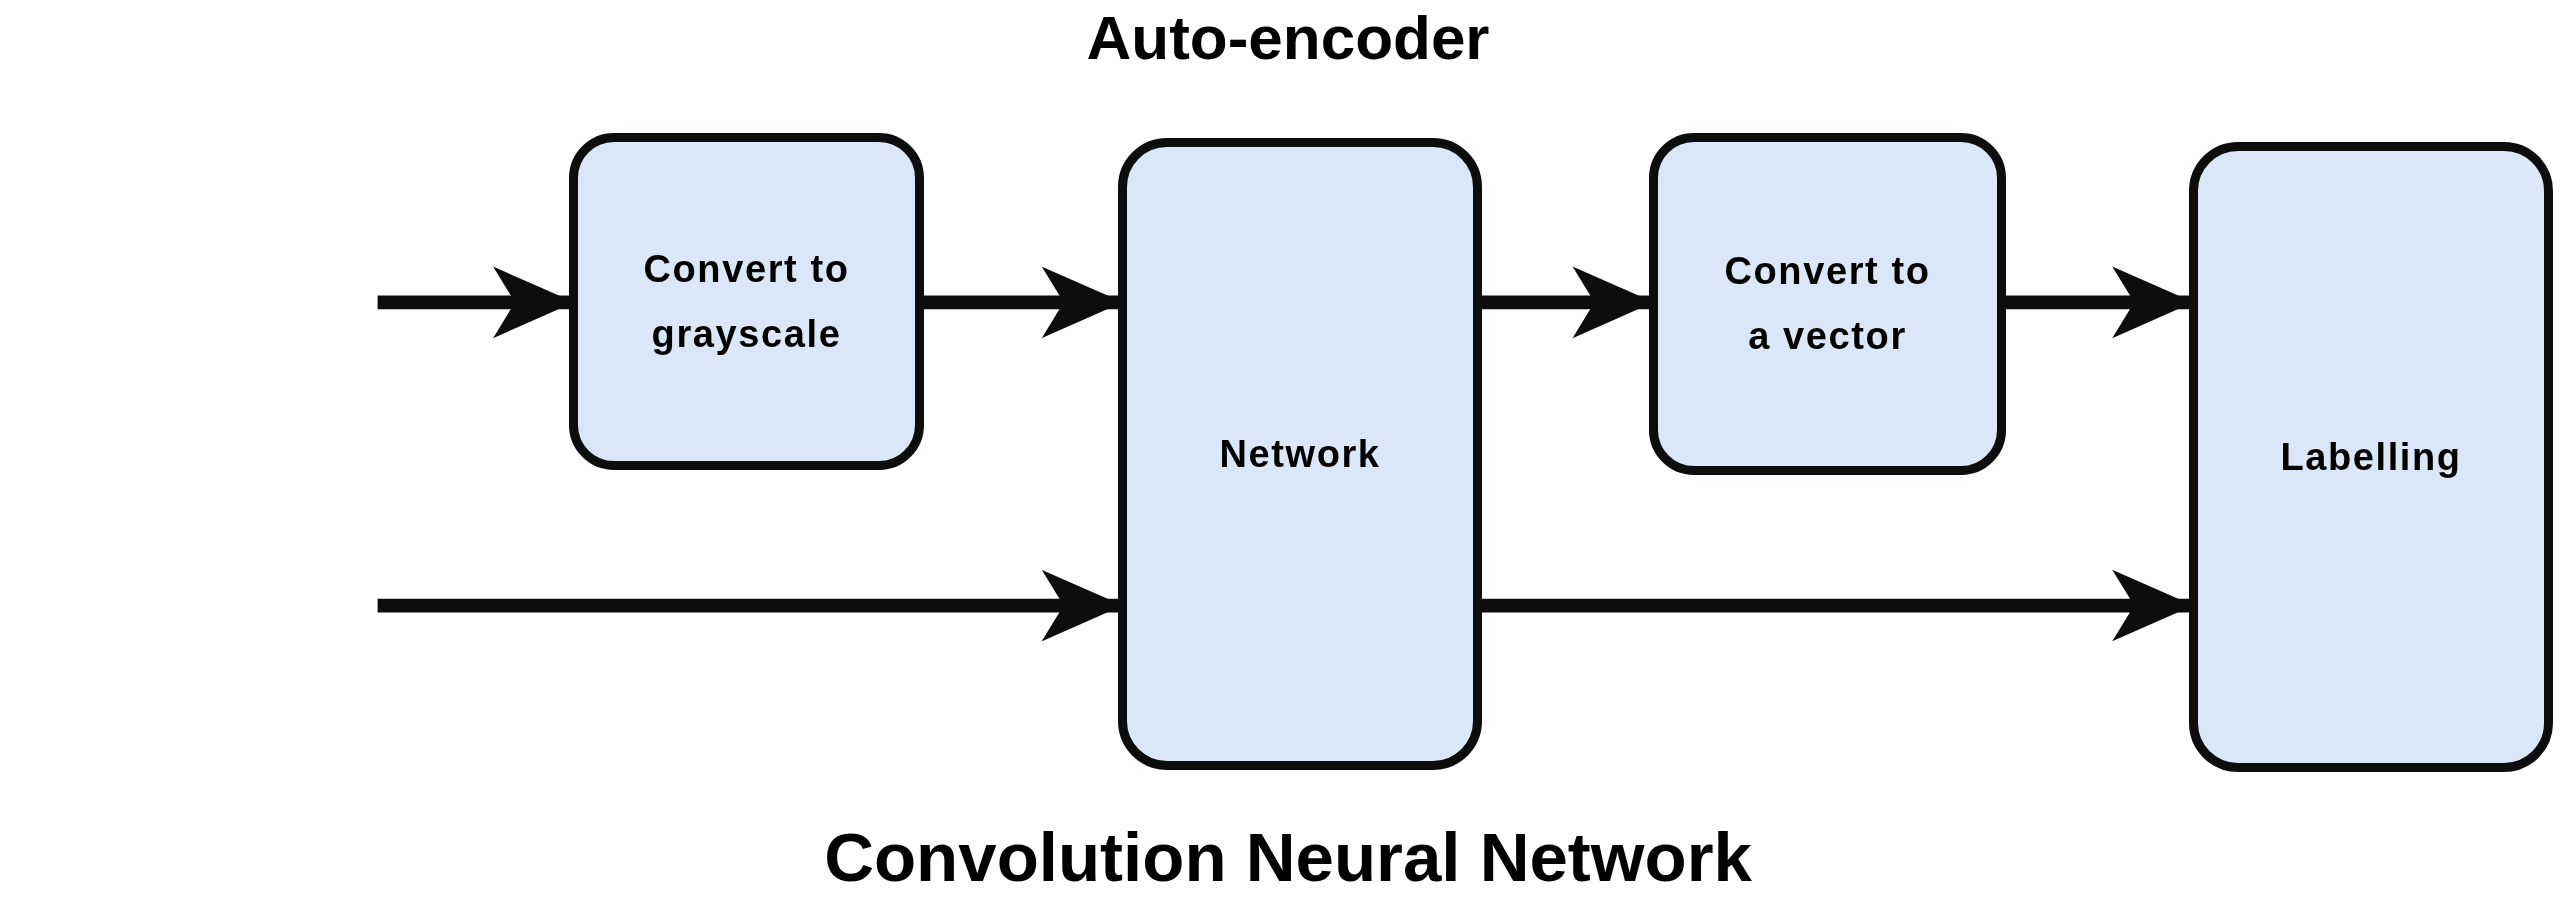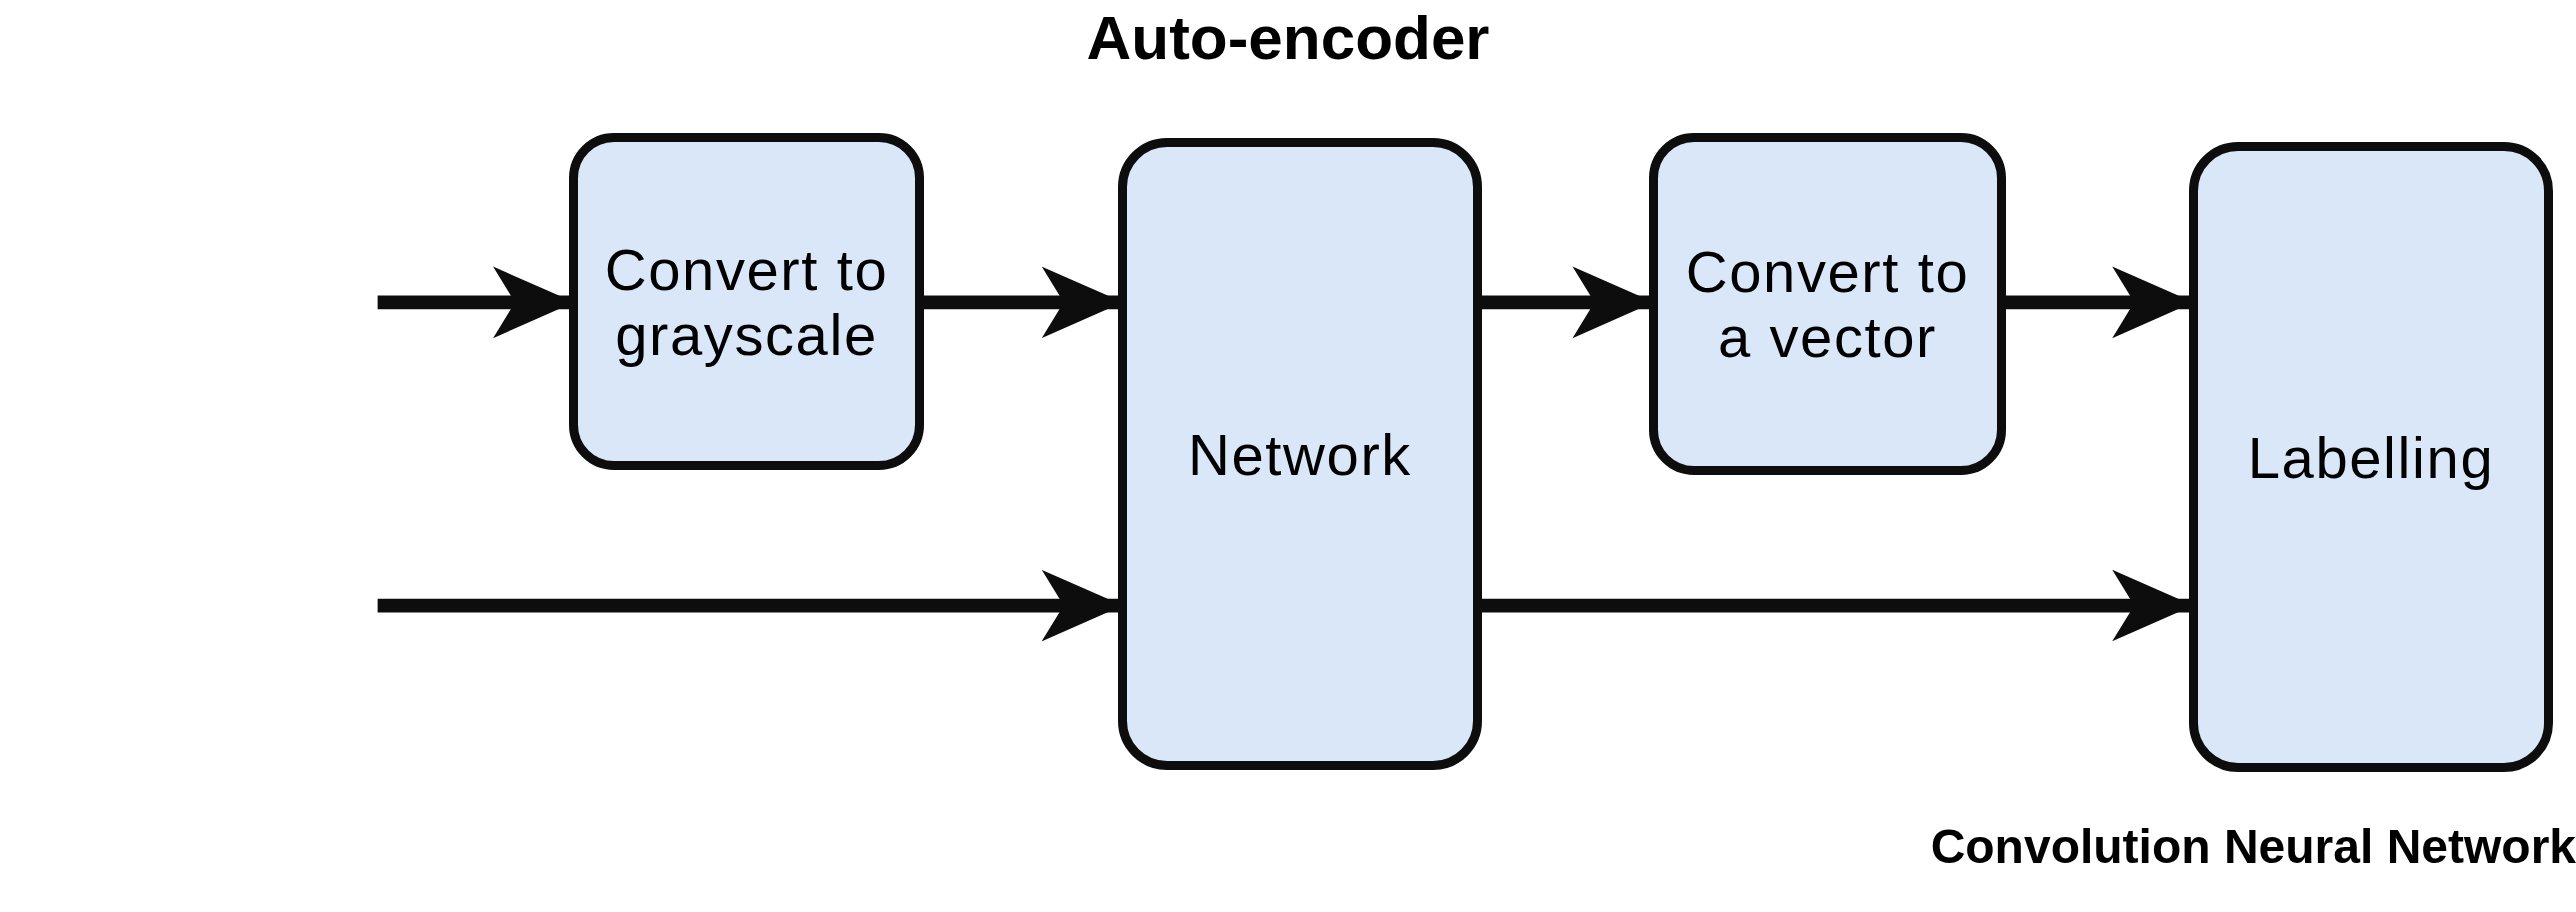--- a/index.html
+++ b/index.html
@@ -31,43 +31,43 @@
     position: absolute;
     background: var(--node-fill);
     border: 9.8px solid var(--node-border);
     border-radius: 49px;
     display: flex;
     align-items: center;
     justify-content: center;
   }
   .node-label {
     color: var(--text);
-    font-weight: normal;
-    font-size: 58px;
+    font-weight: bold;
+    font-size: 38px;
     line-height: 65px;
     letter-spacing: 1.6px;
     text-align: center;
     white-space: pre-line;
   }
   .title-top {
     position: absolute;
     top: 6.5px; left: 0; width: 100%;
     text-align: center;
     color: var(--text);
     font-weight: bold;
     font-size: 62px;
     line-height: 1.0;
   }
   .title-bottom {
     position: absolute;
     top: 823px; left: 0; width: 100%;
-    text-align: right;
+    text-align: center;
     color: var(--text);
     font-weight: bold;
-    font-size: 48px;
+    font-size: 69px;
     line-height: 1.0;
   }
 </style>
 </head>
 <body>
 
 <div class="canvas">
 
   <div class="title-top">Auto-encoder</div>
 

